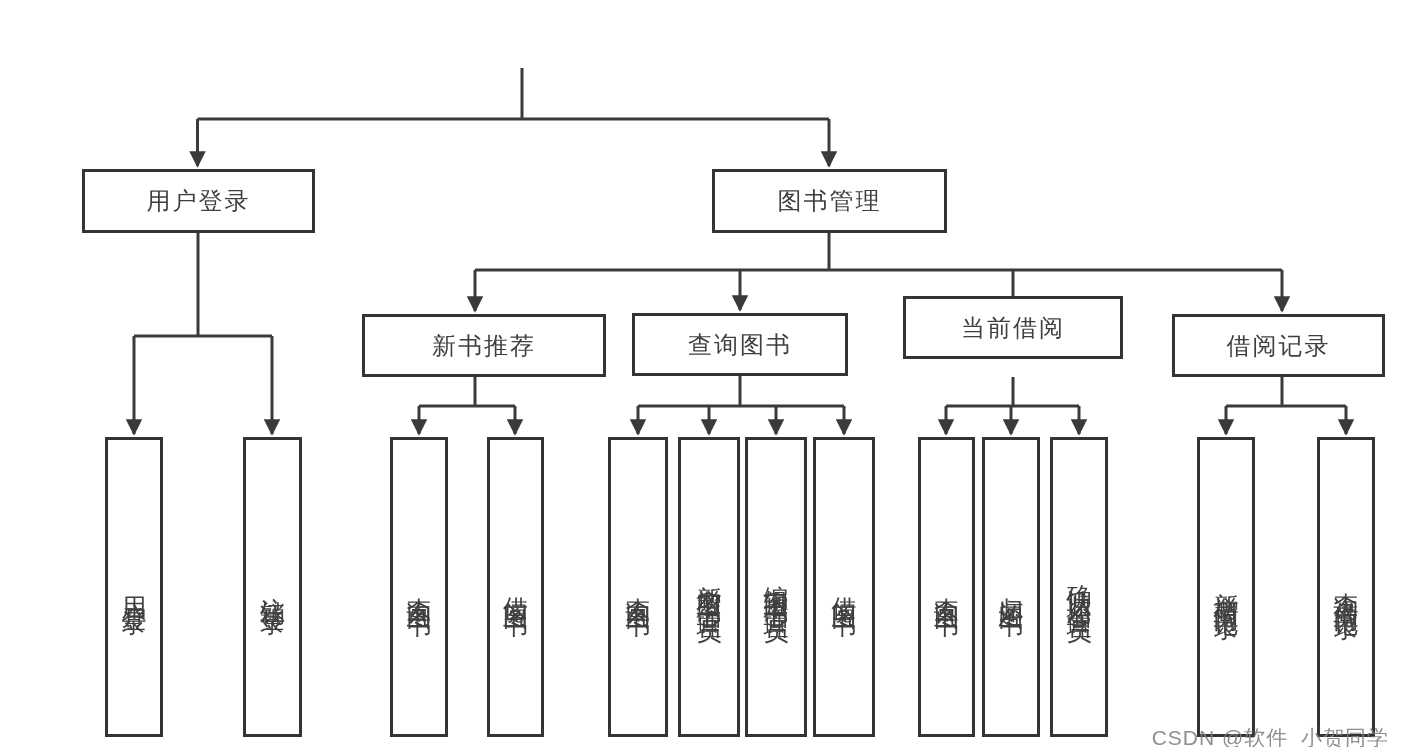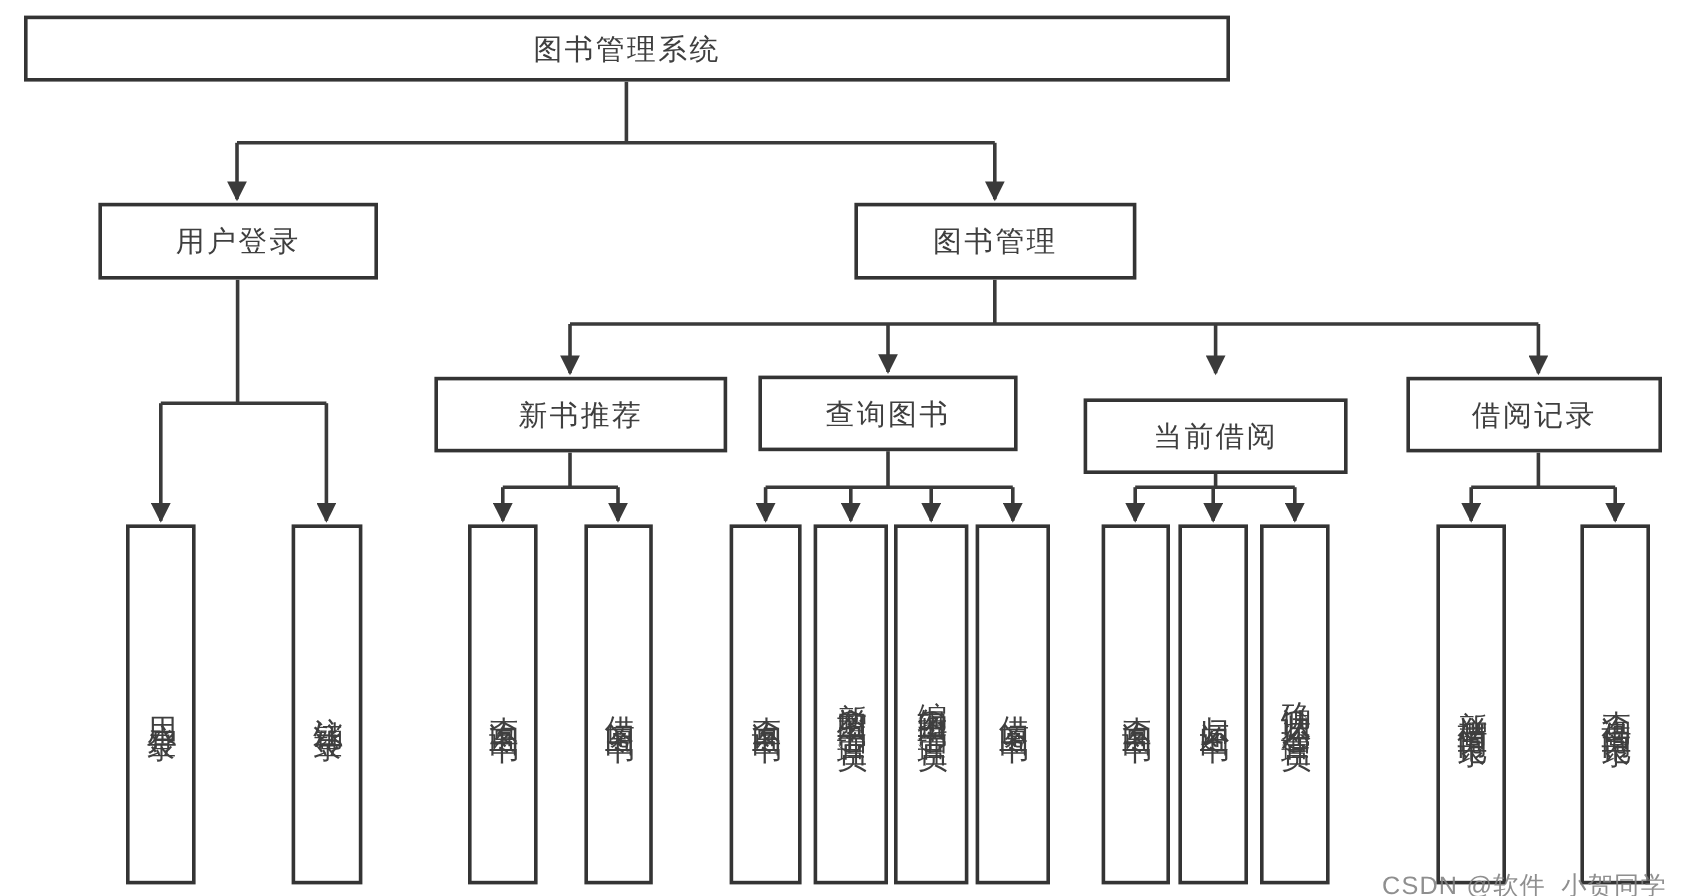--- a/index.html
+++ b/index.html
@@ -108,38 +108,35 @@
       <path d="M1011,406 V434" marker-end="url(#arrow)"></path>
       <path d="M1079,406 V434" marker-end="url(#arrow)"></path>
 
       <path d="M1282,377 V406"></path>
       <path d="M1226,406 H1346"></path>
       <path d="M1226,406 V434" marker-end="url(#arrow)"></path>
       <path d="M1346,406 V434" marker-end="url(#arrow)"></path>
     </g>
   </svg>
 
-  <div class="node h" style="left:20px; top:13px; width:1005px; height:55px;">
-    <span>图书管理系统</span>
-  </div>
 
   <div class="node h" style="left:82px; top:169px; width:233px; height:64px;">
     <span>用户登录</span>
   </div>
   <div class="node h" style="left:712px; top:169px; width:235px; height:64px;">
     <span>图书管理</span>
   </div>
 
   <div class="node h" style="left:362px; top:314px; width:244px; height:63px;">
     <span>新书推荐</span>
   </div>
   <div class="node h" style="left:632px; top:313px; width:216px; height:63px;">
     <span>查询图书</span>
   </div>
-  <div class="node h" style="left:903px; top:332px; width:220px; height:63px;">
+  <div class="node h" style="left:903px; top:296px; width:220px; height:63px;">
     <span>当前借阅</span>
   </div>
   <div class="node h" style="left:1172px; top:314px; width:213px; height:63px;justify-content:center;">
     <span>借阅记录</span>
   </div>
 
   <div class="node v" style="left:105px; top:437px; width:58px; height:300px;">
     <span class="vtext">用户登录</span>
   </div>
   <div class="node v" style="left:243px; top:437px; width:59px; height:300px;">

